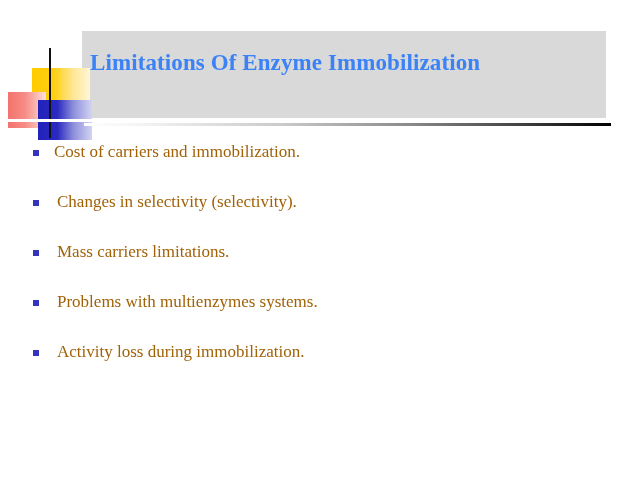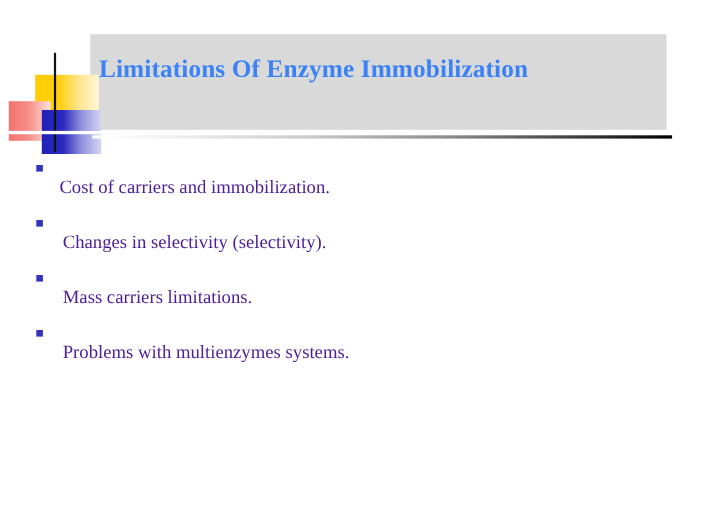--- a/index.html
+++ b/index.html
@@ -131,23 +131,22 @@
     height: 6px;
     background: #3333bb;
   }
   .bullet-text {
     position: absolute;
     left: 57px;
     top: 0px;
     font-family: "Liberation Serif", "DejaVu Serif", serif;
     font-size: 17px;
     line-height: 21px;
-    color: #4c1d95;
+    color: #a16207;
     white-space: nowrap;
-    margin-top: 18px;
   }
   .bullet-row.first .bullet-text {
     left: 54px;
   }
 </style>
 </head>
 <body>
 
 <div id="slide">
 
@@ -181,16 +180,20 @@
       <span class="bullet-marker"></span>
       <span class="bullet-text">Mass carriers limitations.</span>
     </div>
 
 
     <div class="bullet-row">
       <span class="bullet-marker"></span>
       <span class="bullet-text">Problems with multienzymes systems.</span>
     </div>
 
+    <div class="bullet-row">
+      <span class="bullet-marker"></span>
+      <span class="bullet-text">Activity loss during immobilization.</span>
+    </div>
 
   </div>
 
 </div>
 
 </body></html>

